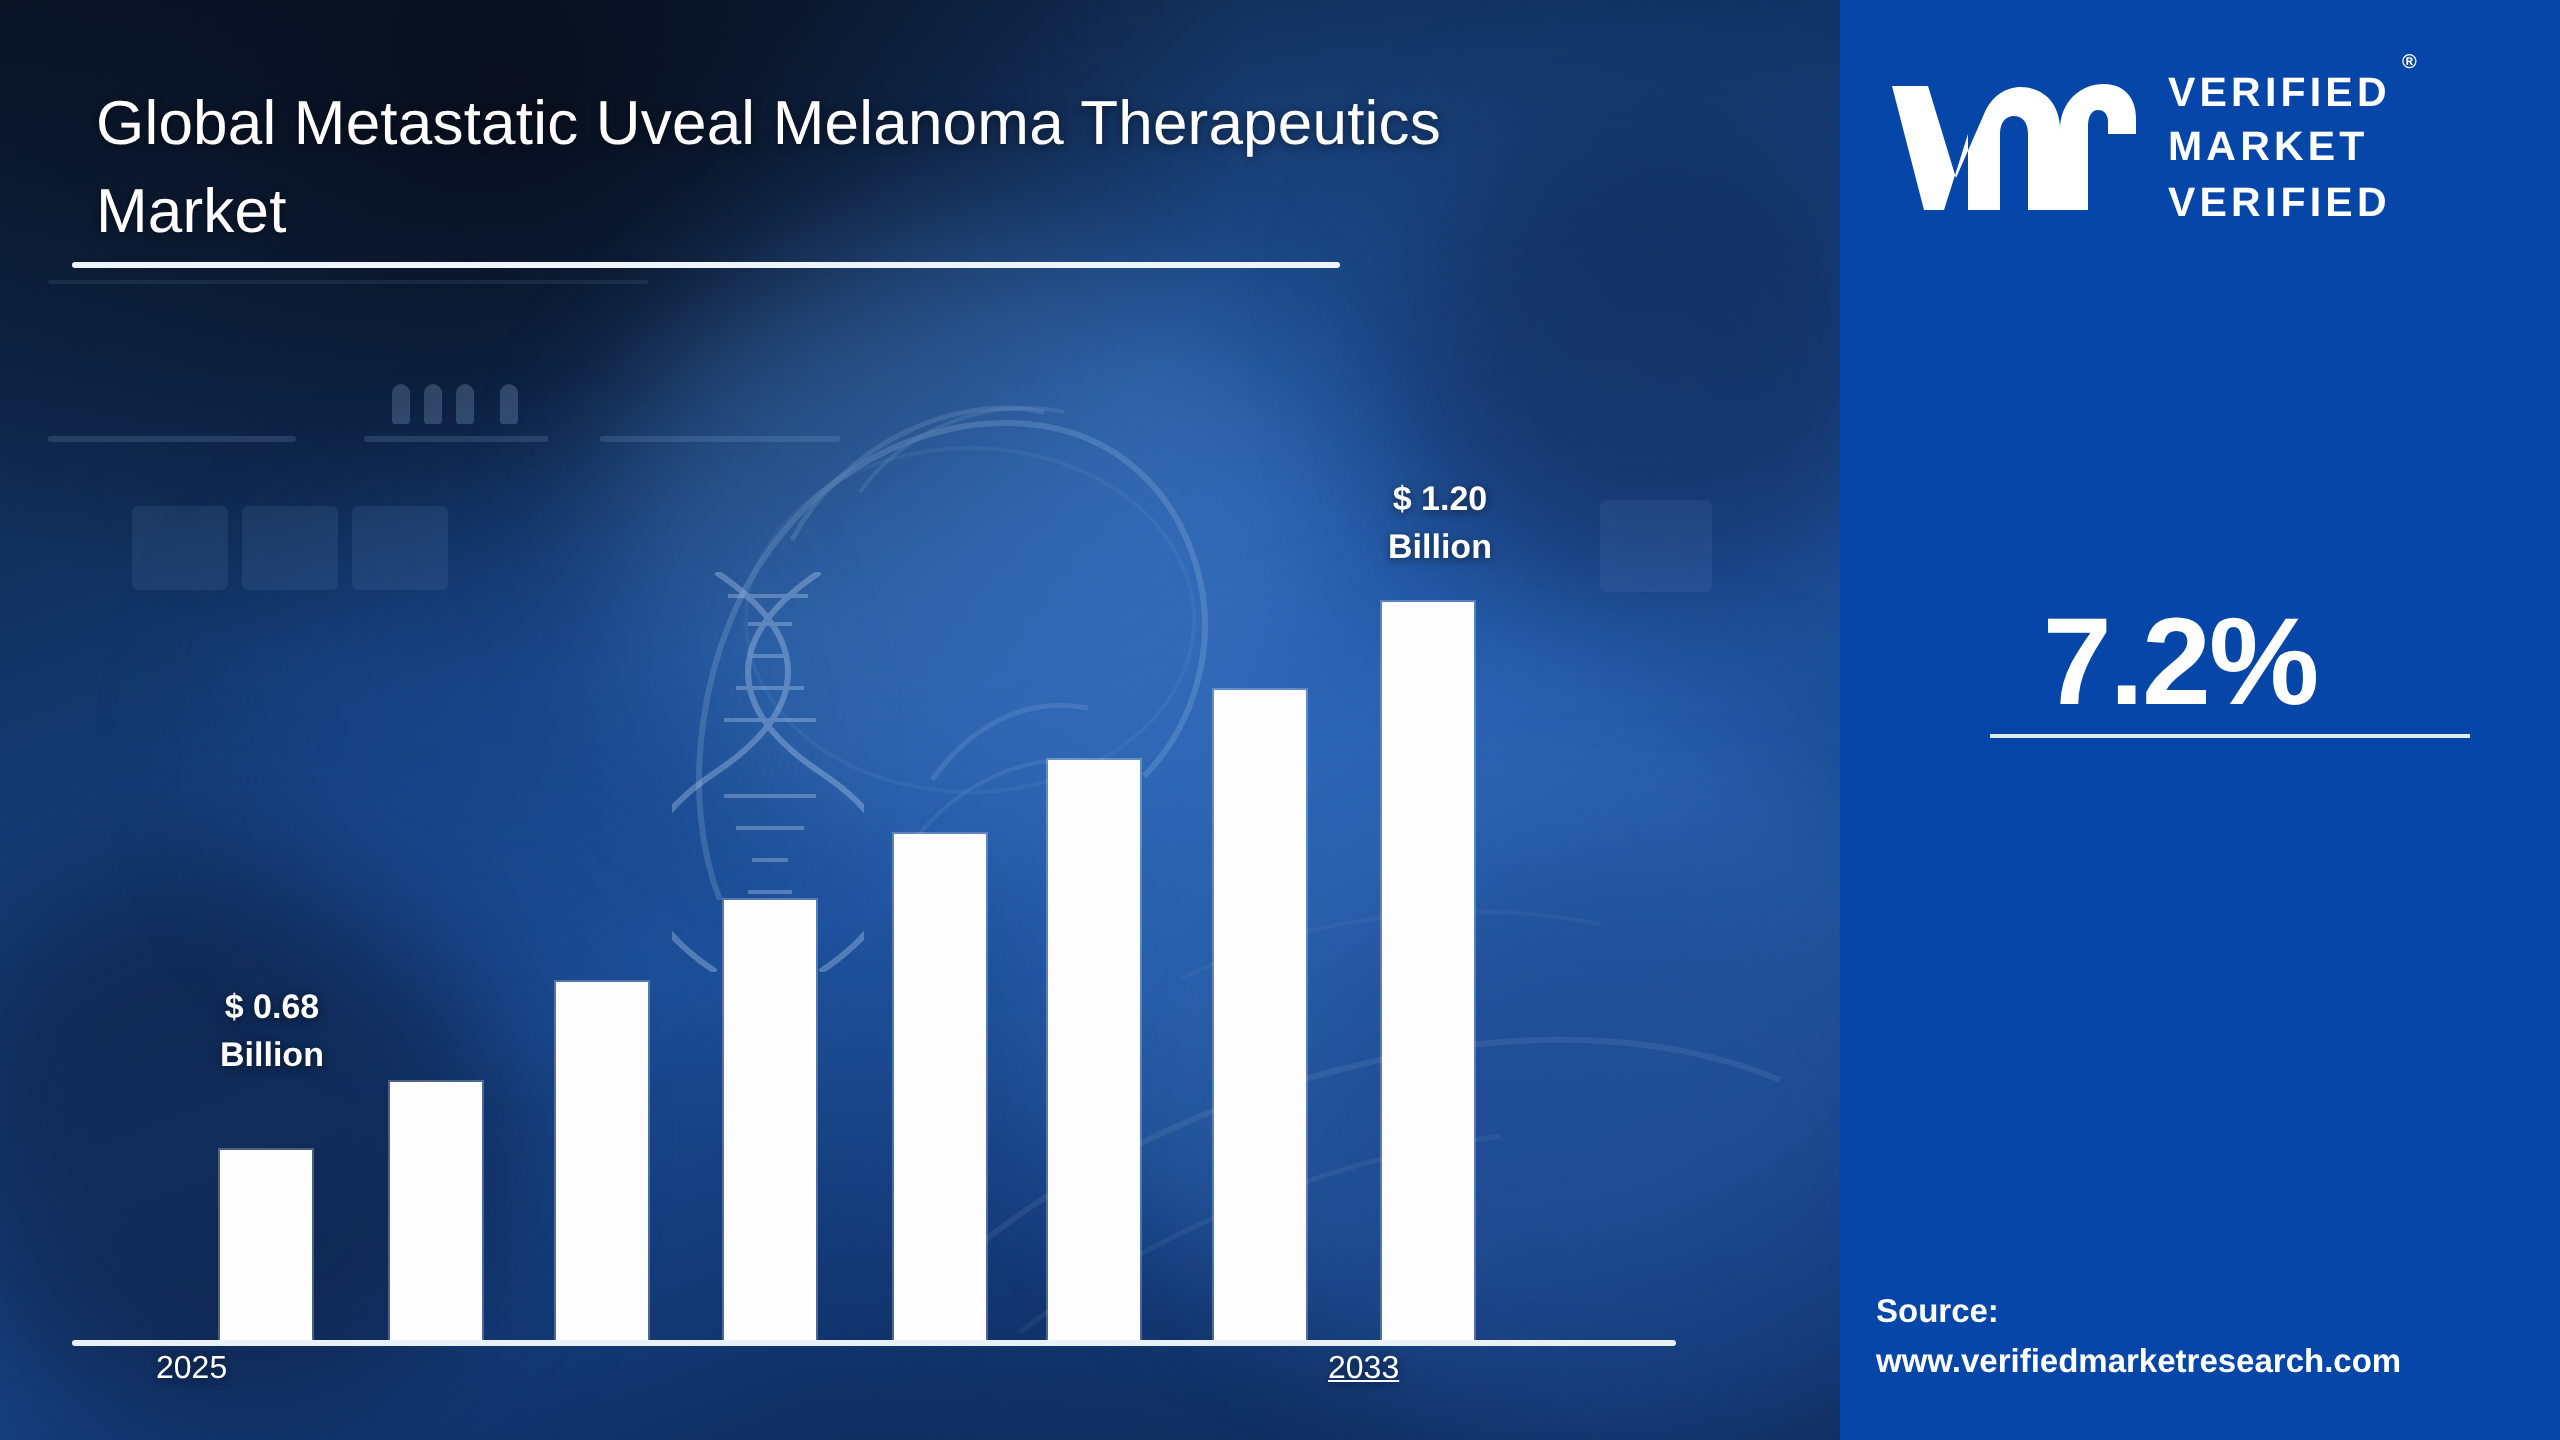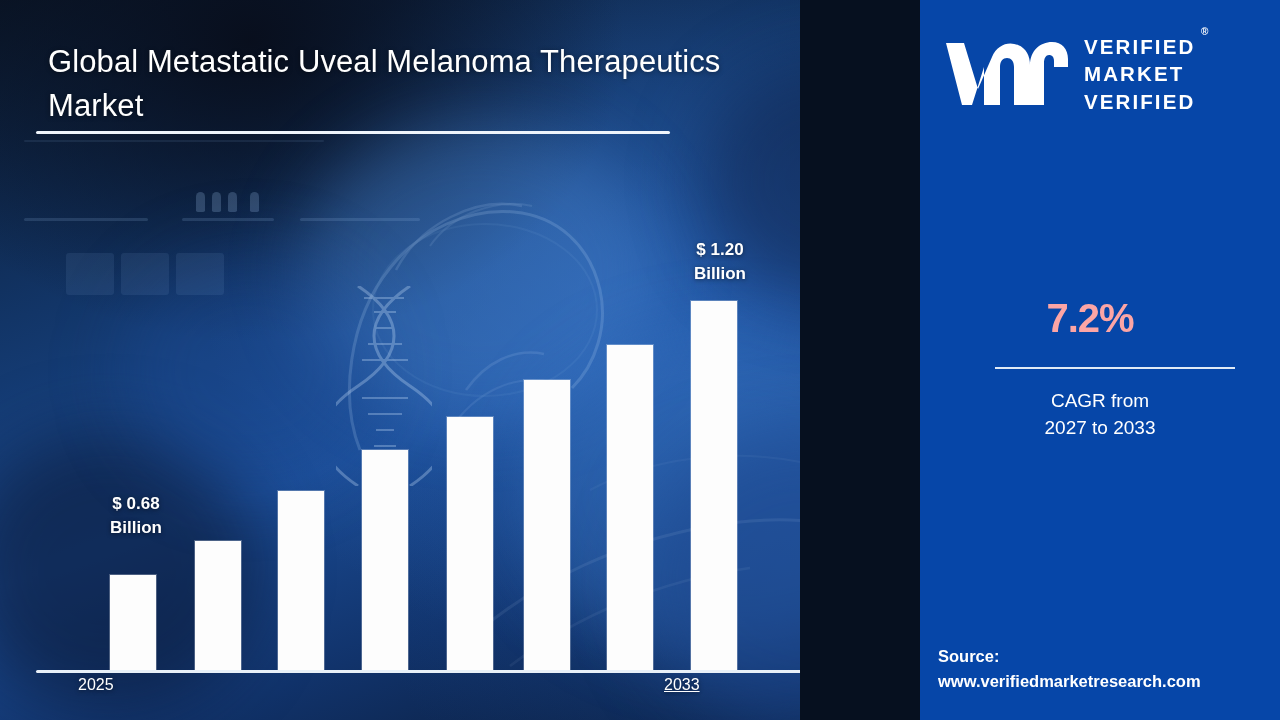--- a/index.html
+++ b/index.html
@@ -5,21 +5,21 @@
   * { margin:0; padding:0; box-sizing:border-box; }
   html,body { width:1280px; height:720px; overflow:hidden; }
   body {
     font-family:"Liberation Sans", sans-serif;
     background:#06101f;
   }
   .canvas { position:relative; width:1280px; height:720px; overflow:hidden; }
 
   
   .left-panel {
-    position:absolute; left:0; top:0; width:800px; height:720px;
+    position:absolute; left:0; top:0; width:920px; height:720px;
     overflow:hidden;
     background:
       radial-gradient(ellipse 520px 420px at 250px 40px, rgba(8,14,28,0.97) 0%, rgba(8,14,28,0.0) 72%),
       radial-gradient(ellipse 620px 520px at 640px 300px, rgba(48,110,196,0.55) 0%, rgba(20,60,130,0.0) 70%),
       radial-gradient(ellipse 700px 560px at 860px 520px, rgba(26,74,150,0.75) 0%, rgba(12,32,72,0.0) 72%),
       linear-gradient(160deg, #0a1628 0%, #123567 32%, #1b4c95 58%, #11336b 78%, #0a1b38 100%);
   }
   
   .blob { position:absolute; border-radius:50%; filter:blur(34px); }
   .b1 { left:300px; top:120px; width:360px; height:300px; background:rgba(86,150,226,0.30); }
@@ -101,21 +101,21 @@
     line-height:1.32; letter-spacing:2.1px;
   }
   .logo-text div { white-space:nowrap; }
   .reg {
     position:absolute; right:-13px; top:-8px; font-size:10px;
     letter-spacing:0; font-weight:700;
   }
 
   .cagr-value {
     position:absolute; left:0; top:296px; width:340px; text-align:center;
-    color:#fca5a5; font-size:40px; font-weight:700; letter-spacing:-1px;
+    color:#ffffff; font-size:62px; font-weight:700; letter-spacing:-1px;
   }
   .cagr-rule {
     position:absolute; left:995px; top:367px; width:240px; height:2px;
     background:#dfeaf6;
   }
   .cagr-caption {
     position:absolute; left:0; top:388px; width:360px; text-align:center;
     color:#ffffff; font-size:19px; line-height:1.42; font-weight:400;
     white-space:pre-line;
   }
@@ -222,21 +222,19 @@
       </svg>
       <div class="logo-text">
         <div>VERIFIED</div>
         <div>MARKET</div>
         <div>VERIFIED</div>
         <span class="reg">®</span>
       </div>
     </div>
 
     <div class="cagr-value">7.2%</div>
-    <div class="cagr-caption">CAGR from
-2027 to 2033</div>
 
     <div class="source">Source:
 www.verifiedmarketresearch.com</div>
   </div>
 
   <div class="cagr-rule"></div>
 </div>
 
 </body></html>

